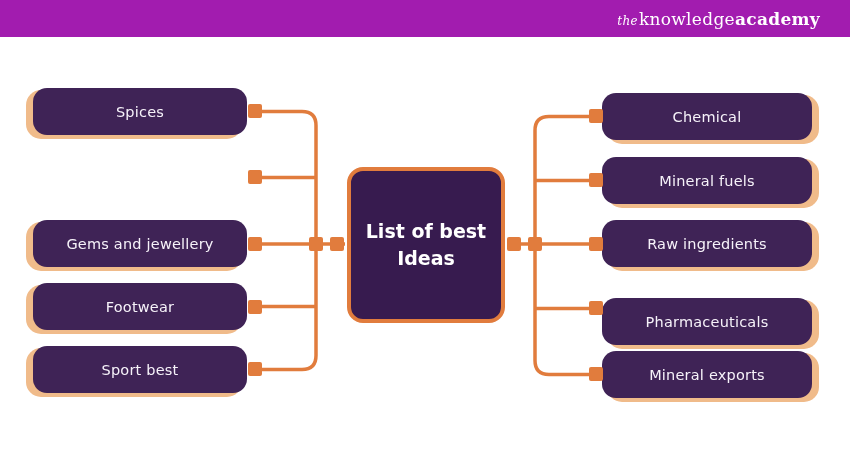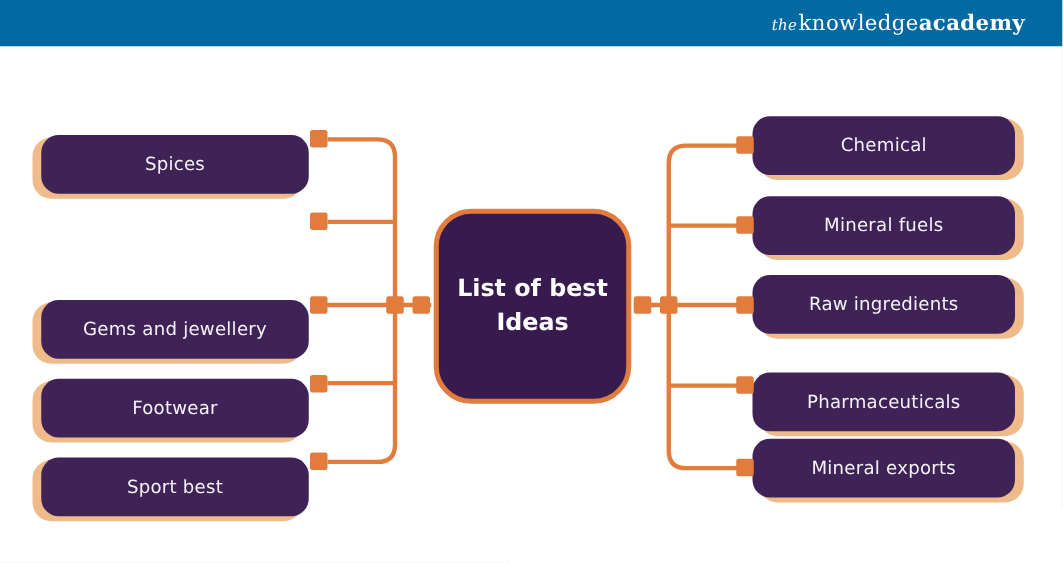--- a/index.html
+++ b/index.html
@@ -4,43 +4,43 @@
 <style>
   * { margin:0; padding:0; box-sizing:border-box; }
   body { background:#e8e8e8; }
   .canvas {
     position:relative; width:850px; height:450px; background:#ffffff;
     overflow:hidden; font-family:"DejaVu Sans", sans-serif;
   }
   
   .topbar {
     position:absolute; top:0; left:0; width:850px; height:37px;
-    background:#0369a1; display:flex; align-items:center; justify-content:flex-end;
+    background:#a21caf; display:flex; align-items:center; justify-content:flex-end;
     padding-right:30px;
   }
   .logo { color:#ffffff; font-family:"DejaVu Serif", serif; font-size:17px; letter-spacing:.3px; white-space:nowrap; }
   .logo .the { font-style:italic; font-size:12px; margin-right:1px; }
   .logo .knowledge { font-weight:400; }
   .logo .academy { font-weight:700; }
 
   
   .node {
     position:absolute; height:47px; background:#3f2356; border-radius:14px;
     color:#f6f2f9; display:flex; align-items:center; justify-content:center;
     font-size:14.5px; z-index:1; letter-spacing:.2px;
   }
-  .node.left  { left:33px;  width:214px; box-shadow:-6px 3px 0 1px #f0bb8a;margin-top:20px; }
+  .node.left  { left:33px;  width:214px; box-shadow:-6px 3px 0 1px #f0bb8a; }
   .node.right { left:602px; width:210px; box-shadow: 6px 3px 0 1px #f0bb8a; }
   .l1{top:88px} .l2{top:154px} .l3{top:220px} .l4{top:283px} .l5{top:346px}
   .r1{top:93px} .r2{top:157px} .r3{top:220px} .r4{top:298px} .r5{top:351px}
 
   
   .center-node {
     position:absolute; left:347px; top:167px; width:158px; height:156px;
-    background:#371b4f; border:4px solid #e17c3d; border-radius:30px;
+    background:#371b4f; border:4px solid #e17c3d; border-radius:16px;
     display:flex; flex-direction:column; align-items:center; justify-content:center;
     color:#ffffff; font-size:19px; font-weight:600; line-height:1.42;
     text-align:center; z-index:1;
   }
 
   
   .connectors {
     position:absolute; top:0; left:0; width:850px; height:450px;
     z-index:2; pointer-events:none;
   }

